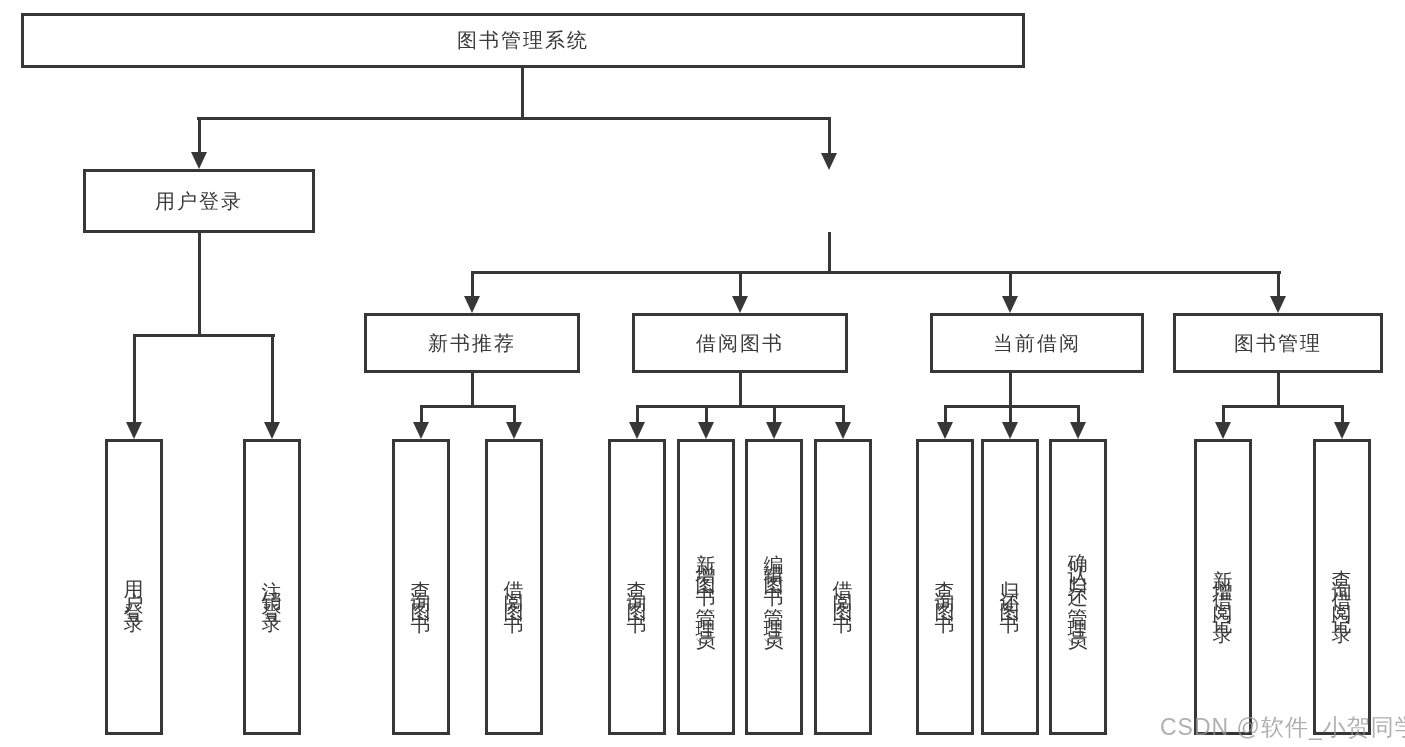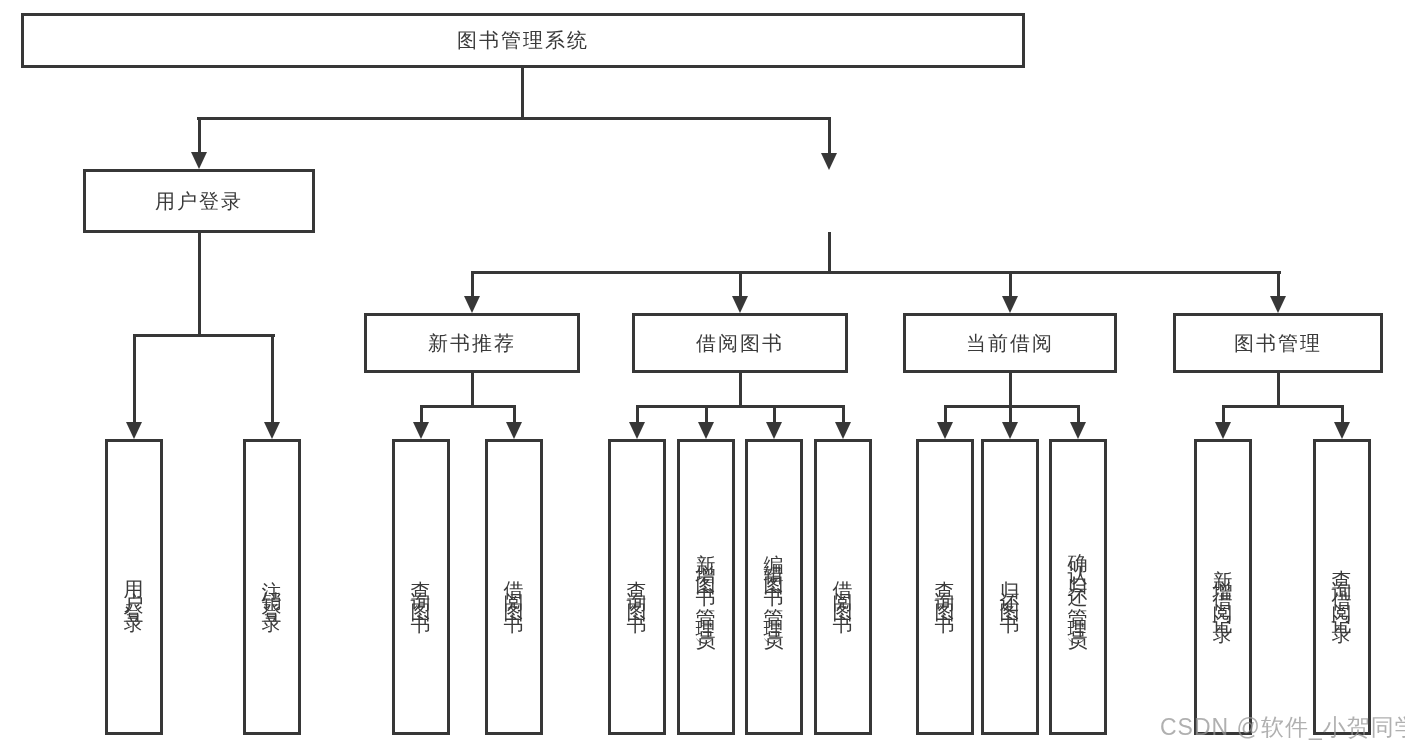--- a/index.html
+++ b/index.html
@@ -68,21 +68,21 @@
 
 
   <div class="node" style="left:364px; top:313px; width:216px; height:60px;">
     <span>新书推荐</span>
   </div>
 
   <div class="node" style="left:632px; top:313px; width:216px; height:60px;">
     <span>借阅图书</span>
   </div>
 
-  <div class="node" style="left:903px; top:313px; width:214px; height:60px;">
+  <div class="node" style="left:930px; top:313px; width:214px; height:60px;">
     <span>当前借阅</span>
   </div>
 
   <div class="node" style="left:1173px; top:313px; width:210px; height:60px;">
     <span>图书管理</span>
   </div>
 
   <div class="node vnode" style="left:105px; top:439px; width:58px; height:296px;">
     <span>用户登录</span>
   </div>

